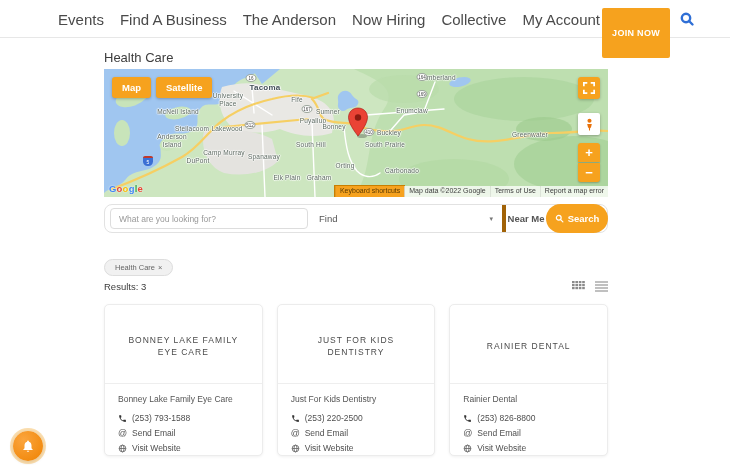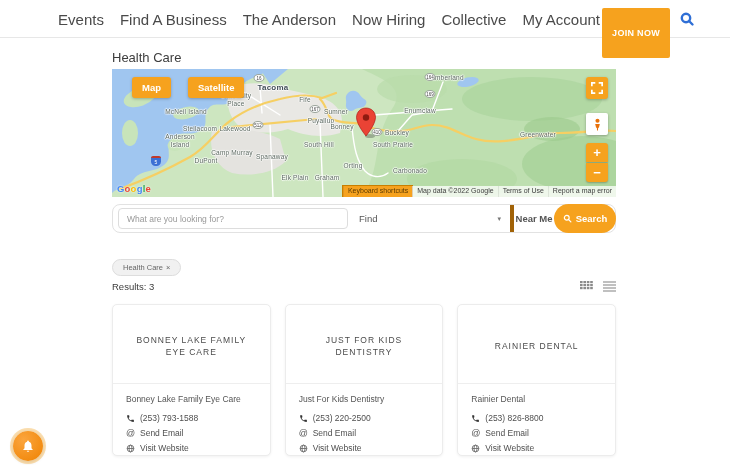--- a/index.html
+++ b/index.html
@@ -18,41 +18,41 @@
     background:var(--teal); border-radius:50% 50% 0 0 / 80% 80% 0 0; }
   .logo-text .t1 { font-size:13.5px; font-weight:700; letter-spacing:.5px; color:var(--green); line-height:13px; }
   .logo-text .t2 { font-size:8px; color:var(--teal); letter-spacing:.5px; }
   .nav { position:absolute; right:130px; top:0; height:38px; display:flex; align-items:center; gap:16px; }
   .nav-item { font-size:15px; color:#4a4a4a; cursor:pointer; white-space:nowrap; }
   .join-btn { position:absolute; right:60px; top:8px; background:var(--accent); color:#fff;
     font-size:9px; font-weight:700; padding:20px 10px; border-radius:2px; letter-spacing:.3px; cursor:pointer; }
   .hdr-search { position:absolute; right:35px; top:11px; width:16px; height:16px; cursor:pointer; }
 
   
-  .main { position:absolute; left:112px; top:38px; width:504px; }
+  .main { position:absolute; left:104px; top:38px; width:504px; }
   .page-title { margin-top:12px; font-size:13px; color:#3d3d3d; }
 
   
   .map { position:relative; margin-top:4px; width:504px; height:128px; overflow:hidden;
     background:#cde6c0; }
   .map svg.canvas { position:absolute; inset:0; }
   .mlabel { position:absolute; transform:translate(-50%,-50%); font-size:6.5px; color:#5d6a62;
     text-shadow:-1px 0 1px #fff,1px 0 1px #fff,0 1px 1px #fff,0 -1px 1px #fff;
     white-space:pre; text-align:center; line-height:1.2; letter-spacing:.2px; pointer-events:none; }
   .mlabel.big { font-size:8px; font-weight:700; color:#414e57;padding-left:18px; }
   .shield { position:absolute; transform:translate(-50%,-50%); width:11px; height:8px;
     background:#fff; border:1px solid #9aa49a; border-radius:50%; font-size:4.5px; color:#444;
     display:flex; align-items:center; justify-content:center; }
   .i5 { position:absolute; transform:translate(-50%,-50%); width:10px; height:10px;
     background:#3b6fd4; border-radius:2px 2px 45% 45%; border-top:2px solid #c0392b;
     color:#fff; font-size:5px; display:flex; align-items:center; justify-content:center; }
   .map-type { position:absolute; left:8px; top:8px; display:flex; gap:5px; }
   .map-type .mbtn { background:var(--accent); color:#fff; font-size:9.5px; font-weight:700;
     height:21px; padding:0 10px; display:flex; align-items:center; border-radius:3px;
-    box-shadow:0 1px 3px rgba(0,0,0,.25); cursor:pointer;margin-left:12px; }
+    box-shadow:0 1px 3px rgba(0,0,0,.25); cursor:pointer; }
   .fullscreen { position:absolute; right:8px; top:8px; width:22px; height:22px; border-radius:3px;
     background:var(--accent); display:flex; align-items:center; justify-content:center;
     box-shadow:0 1px 3px rgba(0,0,0,.25); cursor:pointer; }
   .pegman { position:absolute; right:8px; top:44px; width:22px; height:22px; background:#fff;
     border-radius:2px; box-shadow:0 1px 3px rgba(0,0,0,.3); display:flex; align-items:center;
     justify-content:center; cursor:pointer; }
   .zoomctl { position:absolute; right:8px; top:74px; display:flex; flex-direction:column; gap:1px; }
   .zoomctl .zbtn { width:22px; height:19px; background:var(--accent); color:#fff; font-size:13px;
     font-weight:700; display:flex; align-items:center; justify-content:center; cursor:pointer;
     box-shadow:0 1px 2px rgba(0,0,0,.25); }
@@ -61,21 +61,21 @@
   .google-logo { position:absolute; left:5px; bottom:3px; font-size:9.5px; font-weight:700;
     letter-spacing:.2px; text-shadow:0 0 2px #fff; cursor:pointer; }
   .map-attr { position:absolute; right:0; bottom:0; display:flex; align-items:stretch; height:11px; }
   .attr { background:rgba(255,255,255,.75); color:#3c3c3c; font-size:7px; padding:1px 4px;
     white-space:nowrap; cursor:pointer; border-left:1px solid rgba(0,0,0,.08); }
   .attr-hl { background:var(--accent); color:#5b3a00; outline:1px solid #c87f00; }
 
   
   .searchbar { margin-top:7px; width:504px; height:29px; background:#fff; border:1px solid #e2e2e2;
     border-radius:8px; display:flex; align-items:center; position:relative; }
-  .searchbar input { width:230px; height:21px; margin-left:5px; border:1px solid #ddd;
+  .searchbar input { width:198px; height:21px; margin-left:5px; border:1px solid #ddd;
     border-radius:4px; padding:0 8px; font-size:8.5px; color:#444; outline:none;
     font-family:"Liberation Sans", sans-serif; }
   .searchbar input::placeholder { color:#999; }
   .city-select { flex:1; display:flex; align-items:center; justify-content:space-between;
     padding:0 9px 0 11px; font-size:9.5px; color:#555; cursor:pointer; height:100%; }
   .city-caret { color:#777; font-size:7px; }
   .near-me { width:44px; height:100%; border-left:4px solid #a16207; display:flex;
     align-items:center; justify-content:center; font-size:9.5px; color:#555; cursor:pointer;font-weight:bold; }
   .search-btn { width:62px; height:29px; margin-right:-1px; border-radius:15px;
     background:var(--accent); color:#fff; font-size:9.5px; font-weight:700; display:flex;

